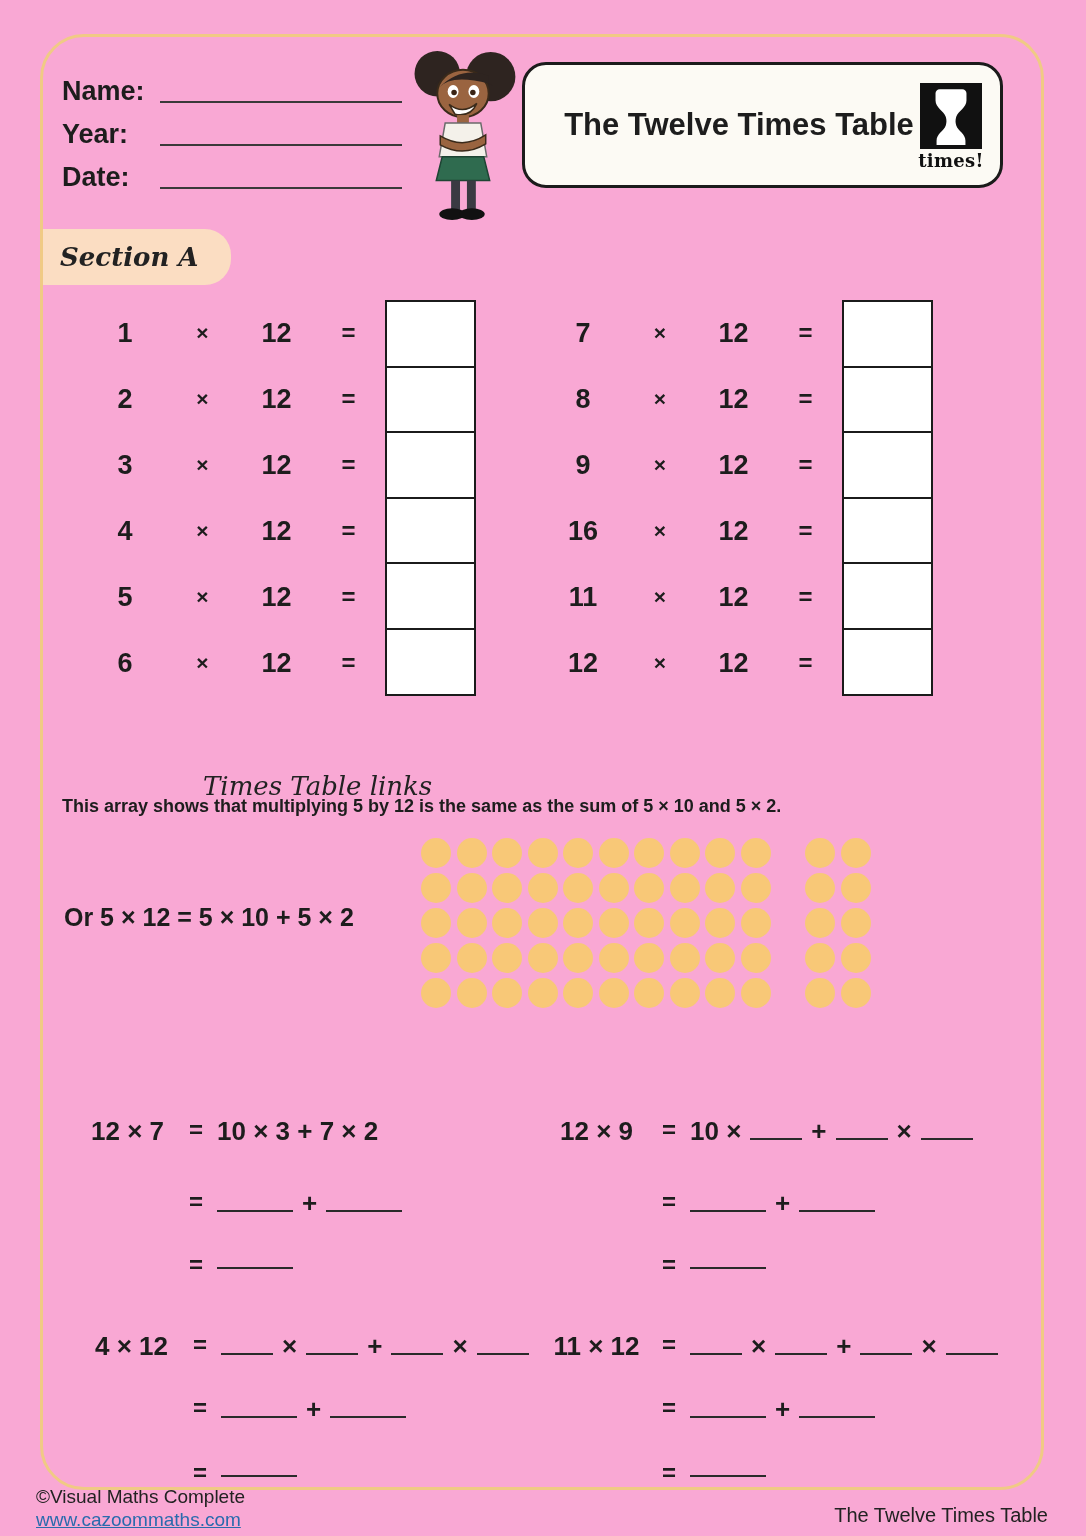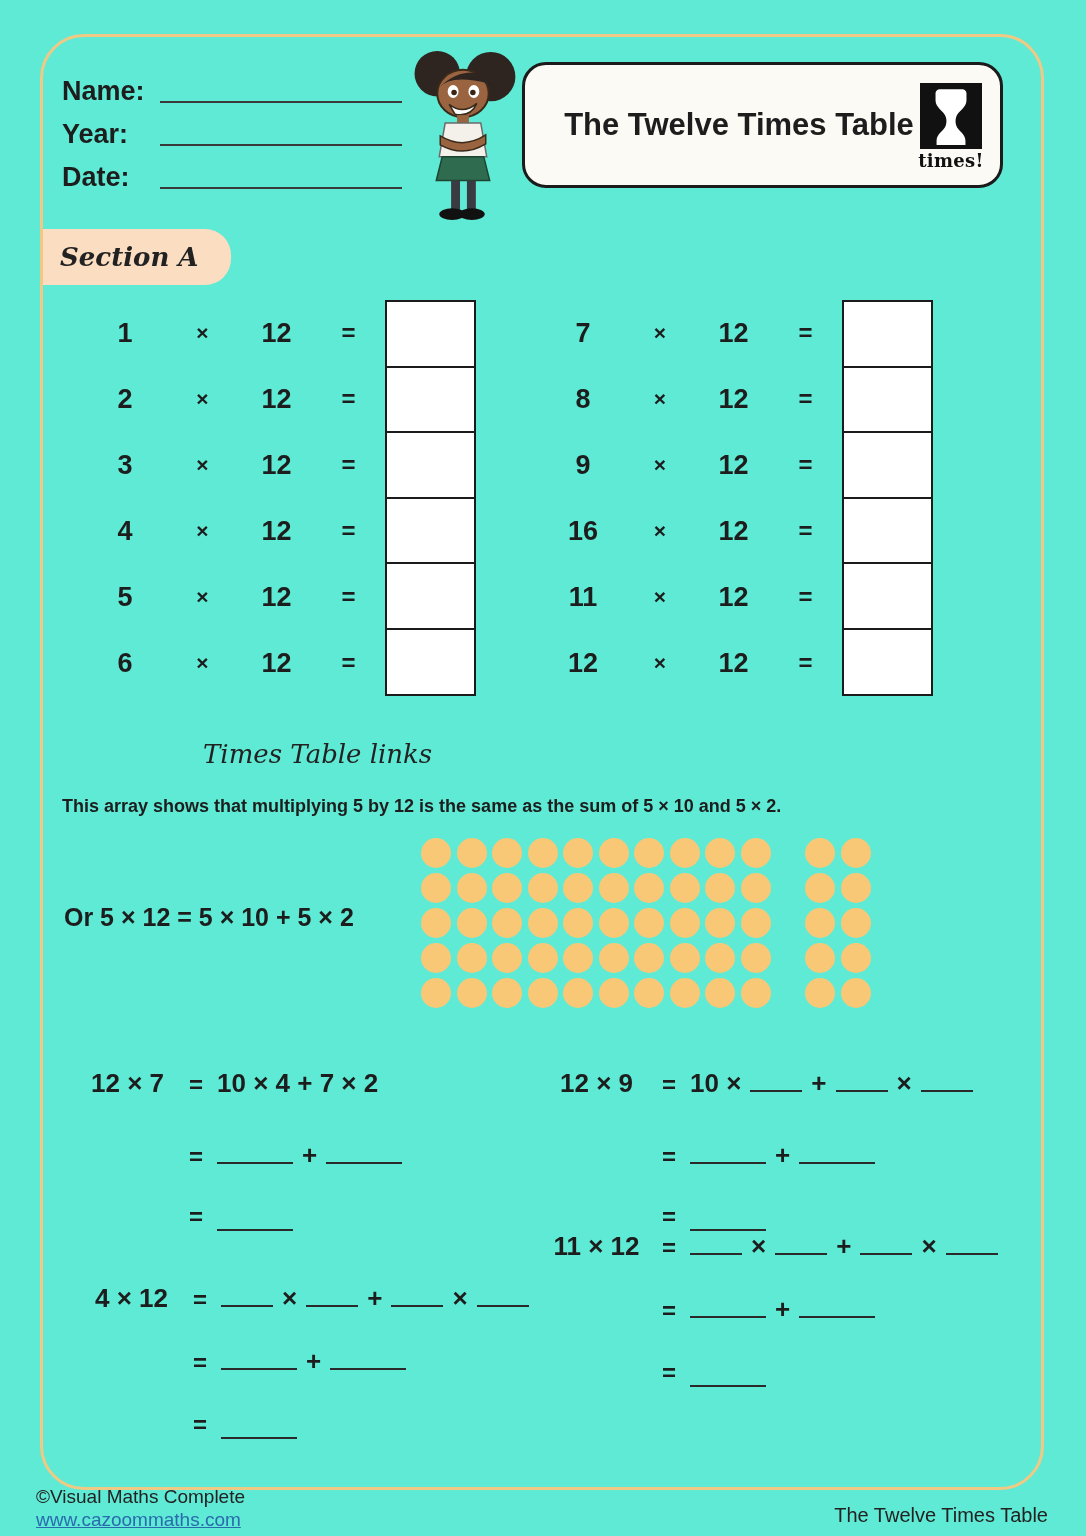--- a/index.html
+++ b/index.html
@@ -1,17 +1,17 @@
 <!DOCTYPE html>
 <html><head>
 <meta charset="utf-8">
 <style>
   * { margin:0; padding:0; box-sizing:border-box; }
   html,body { background:#ffffff; }
-  .page { position:relative; width:1086px; height:1536px; background:#5eead4; color:#1d1d1d;
+  .page { position:relative; width:1086px; height:1536px; background:#f9a8d4; color:#1d1d1d;
           font-family:"Liberation Sans", sans-serif; overflow:hidden; }
   .frame { position:absolute; left:40px; top:34px; width:1004px; height:1456px;
            border:3px solid #F0CA85; border-radius:44px; }
 
   
   .hlabel { position:absolute; font-size:27px; font-weight:bold; }
   .hline  { position:absolute; left:160px; width:242px; height:2px; background:#3a3a3a; }
   .mascot { position:absolute; left:398px; top:44px; width:126px; height:178px; }
   .title-box { position:absolute; left:522px; top:62px; width:481px; height:126px;
                background:#FCFAF4; border:3px solid #1b1b1b; border-radius:24px; }
@@ -41,22 +41,22 @@
   .answer-box { width:91px; height:68px; border:2.5px solid #1b1b1b; background:#fff; margin-top:-2.5px; }
   .answer-box:first-child { margin-top:0; }
 
   
   .btext { position:absolute; font-size:18px; font-weight:bold; }
   .or-line { position:absolute; font-size:25px; font-weight:bold; }
   .dots { position:absolute; display:grid; gap:5px 5.5px; }
   .dot { width:30px; height:30px; border-radius:50%; }
 
   .problem { position:absolute; width:490px; height:185px; }
-  .p-line { position:absolute; left:0; display:flex; align-items:flex-end;
-            font-weight:bold; font-size:26px; white-space:nowrap; }
+  .p-line { position:absolute; left:0; display:flex; align-items:flex-start;
+            font-weight:bold; font-size:26px; white-space:nowrap;margin-top:48px; }
   .p-lhs { display:inline-flex; justify-content:center; }
   .pleft  .p-lhs { width:95px; }
   .pright .p-lhs { width:103px; }
   .p-eq { display:inline-flex; justify-content:center; width:42px; font-size:24px; }
   .p-rhs { display:inline-flex; align-items:baseline; gap:9px; }
   .p-blank { display:inline-block; width:52px; height:18px; border-bottom:2px solid #2a2a2a; }
   .p-line.l1 .p-blank, .p-line.l2 .p-blank { width:76px; }
   .gtop .l1 { top:72px; } .gtop .l2 { top:135px; }
   .gbot .l1 { top:63px; } .gbot .l2 { top:128px; }
 
@@ -183,21 +183,21 @@
     <div class="box-stack" style="left:842px; top:300px;">
         <div class="answer-box"></div>
         <div class="answer-box"></div>
         <div class="answer-box"></div>
         <div class="answer-box"></div>
         <div class="answer-box"></div>
         <div class="answer-box"></div>
       </div>
   </div>
 
-  <div class="sec-instr" style="top:739px">Times Table links</div>
+  <div class="sec-instr" style="top:771px">Times Table links</div>
 
   <div class="btext" style="left:62px; top:796px">This array shows that multiplying 5 by 12 is the same as the sum of 5 × 10 and 5 × 2.</div>
 
   <div class="dots" style="left: 421px; top: 838px; grid-template-columns: repeat(10, 30px);">
       <div class="dot" style="background: rgb(248, 200, 119);"></div>
       <div class="dot" style="background: rgb(248, 200, 119);"></div>
       <div class="dot" style="background: rgb(248, 200, 119);"></div>
       <div class="dot" style="background: rgb(248, 200, 119);"></div>
       <div class="dot" style="background: rgb(248, 200, 119);"></div>
       <div class="dot" style="background: rgb(248, 200, 119);"></div>
@@ -259,21 +259,21 @@
       <div class="dot" style="background: rgb(248, 200, 119);"></div>
     </div>
 
   <div class="or-line" style="left:64px; top:903px">Or 5 × 12 = 5 × 10 + 5 × 2</div>
 
   <div class="problem pleft gtop" style="left:80px;  top:1068px">
       <div class="p-line l0">
         <span class="p-lhs">12 × 7</span>
         <span class="p-eq">=</span>
         <span class="p-rhs">
-          <span class="p-text">10 × 4 + 7 × 2</span>
+          <span class="p-text">10 × 3 + 7 × 2</span>
         </span>
       </div>
       <div class="p-line l1">
         <span class="p-lhs"></span>
         <span class="p-eq">=</span>
         <span class="p-rhs">
           <span class="p-blank"></span>
           <span class="p-text">+</span>
           <span class="p-blank"></span>
         </span>
@@ -340,21 +340,21 @@
         </span>
       </div>
       <div class="p-line l2">
         <span class="p-lhs"></span>
         <span class="p-eq">=</span>
         <span class="p-rhs">
           <span class="p-blank"></span>
         </span>
       </div>
     </div>
-  <div class="problem pright gbot" style="left:545px; top:1231px">
+  <div class="problem pright gbot" style="left:545px; top:1283px">
       <div class="p-line l0">
         <span class="p-lhs">11 × 12</span>
         <span class="p-eq">=</span>
         <span class="p-rhs">
           <span class="p-blank"></span>
           <span class="p-text">×</span>
           <span class="p-blank"></span>
           <span class="p-text">+</span>
           <span class="p-blank"></span>
           <span class="p-text">×</span>

